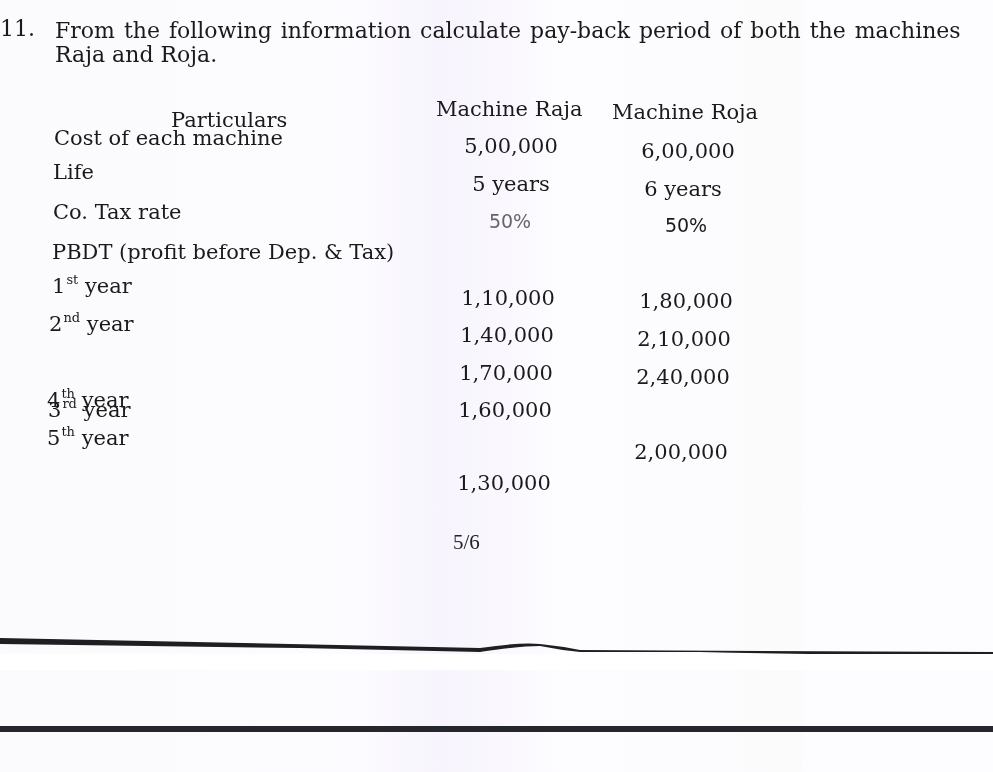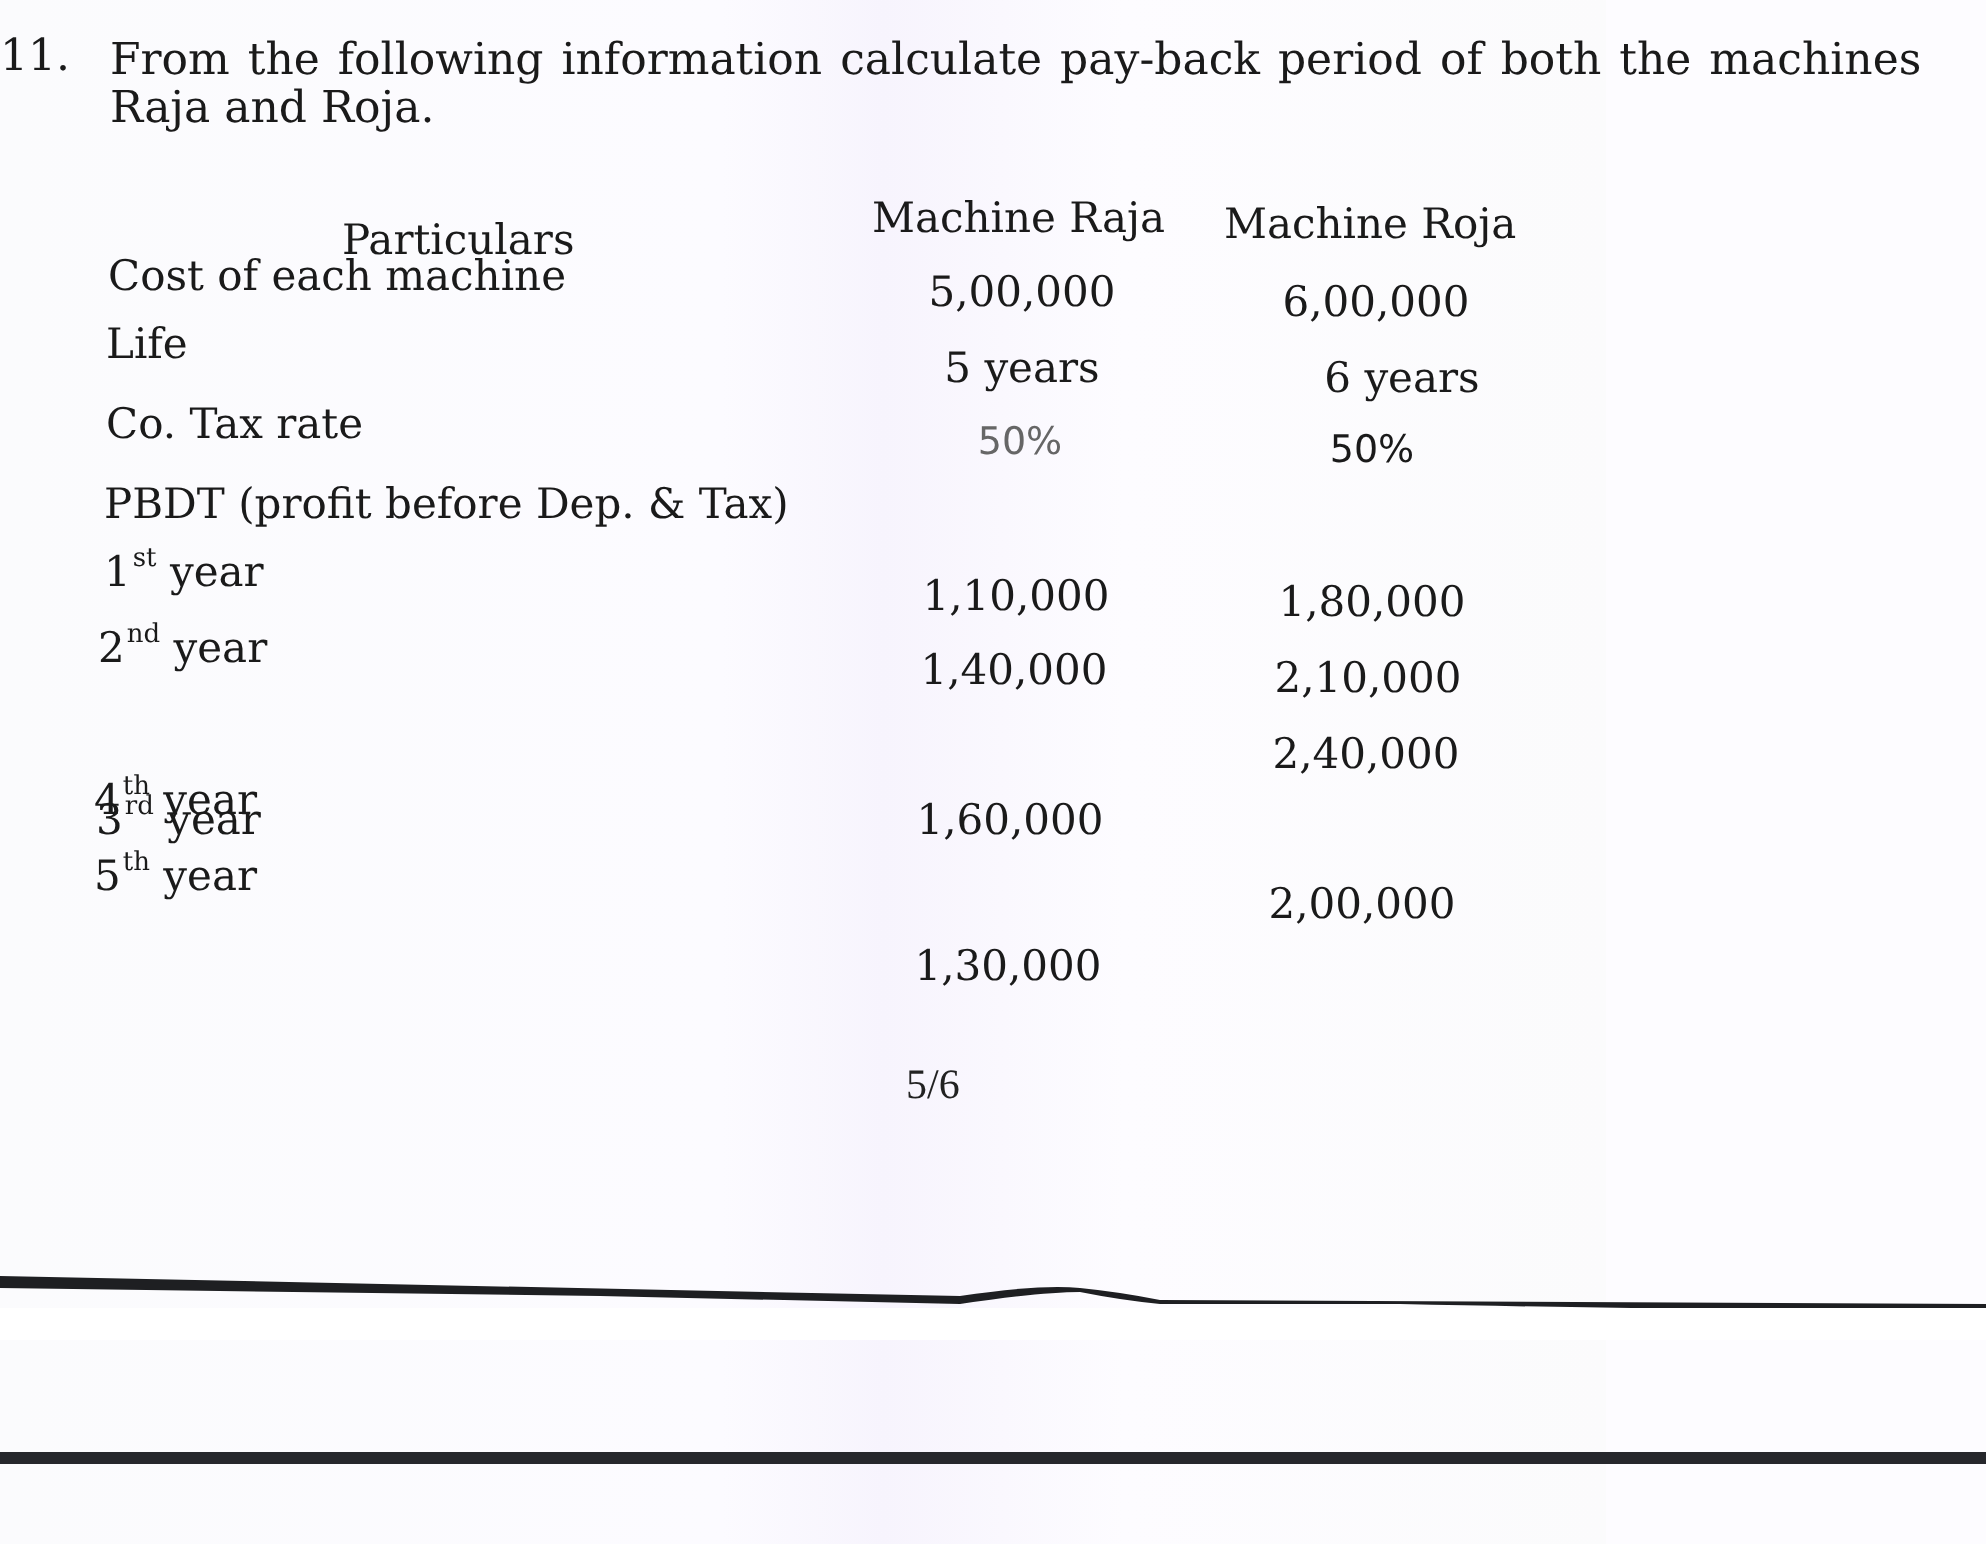--- a/index.html
+++ b/index.html
@@ -36,37 +36,38 @@
   <span class="abs hdr" style="left:171px; top:108px;">Particulars</span>
   <span class="abs hdr" style="left:436px; top:97px;">Machine Raja</span>
   <span class="abs hdr" style="left:612px; top:100px;">Machine Roja</span>
 
   <span class="abs label" style="left:54px; top:126px;">Cost of each machine</span>
   <span class="abs val" style="left:426px; top:134px;">5,00,000</span>
   <span class="abs val" style="left:603px; top:139px;">6,00,000</span>
 
   <span class="abs label" style="left:53px; top:160px;">Life</span>
   <span class="abs val" style="left:426px; top:172px;">5 years</span>
-  <span class="abs val" style="left:616px; top:177px;text-align:center;">6 years</span>
+  <span class="abs val" style="left:598px; top:177px;text-align:center;">6 years</span>
 
   <span class="abs label" style="left:53px; top:200px;">Co. Tax rate</span>
   <span class="abs val faded" style="left:425px; top:210px; font-family:'DejaVu Sans',sans-serif; font-size:19px;">50%</span>
   <span class="abs val" style="left:601px; top:214px; font-family:'DejaVu Sans',sans-serif; font-size:19px;">50%</span>
 
   <span class="abs label" style="left:52px; top:240px;">PBDT (profit before Dep. &amp; Tax)</span>
 
   <span class="abs label" style="left:52px; top:274px;"><span>1</span><sup>st</sup> <span>year</span></span>
   <span class="abs val" style="left:423px; top:286px;">1,10,000</span>
   <span class="abs val" style="left:601px; top:289px;">1,80,000</span>
 
   <span class="abs label" style="left:49px; top:312px;"><span>2</span><sup>nd</sup> <span>year</span></span>
   <span class="abs val" style="left:422px; top:323px;">1,40,000</span>
   <span class="abs val" style="left:599px; top:327px;">2,10,000</span>
 
   <span class="abs label" style="left:48px; top:350px;margin-top:48px;"><span>3</span><sup>rd</sup> <span>year</span></span>
+  <span class="abs val" style="left:421px; top:361px;">1,70,000</span>
   <span class="abs val" style="left:598px; top:365px;">2,40,000</span>
 
   <span class="abs label" style="left:47px; top:388px;"><span>4</span><sup>th</sup> <span>year</span></span>
   <span class="abs val" style="left:420px; top:398px;">1,60,000</span>
 
   <span class="abs label" style="left:47px; top:426px;"><span>5</span><sup>th</sup> <span>year</span></span>
   <span class="abs val" style="left:419px; top:460px;margin-top:11px;">1,30,000</span>
   <span class="abs val" style="left:596px; top:440px;">2,00,000</span>
 
   <span class="abs pageno">5/6</span>

